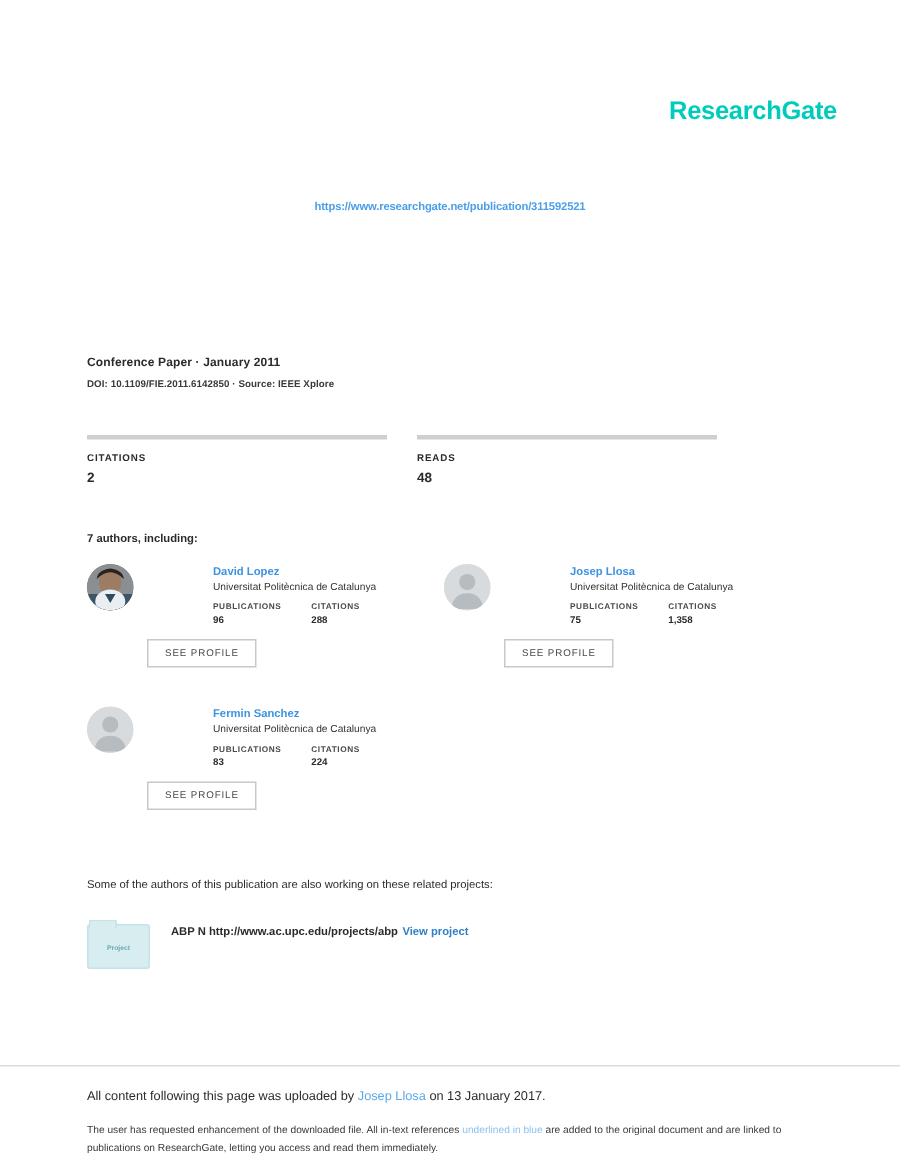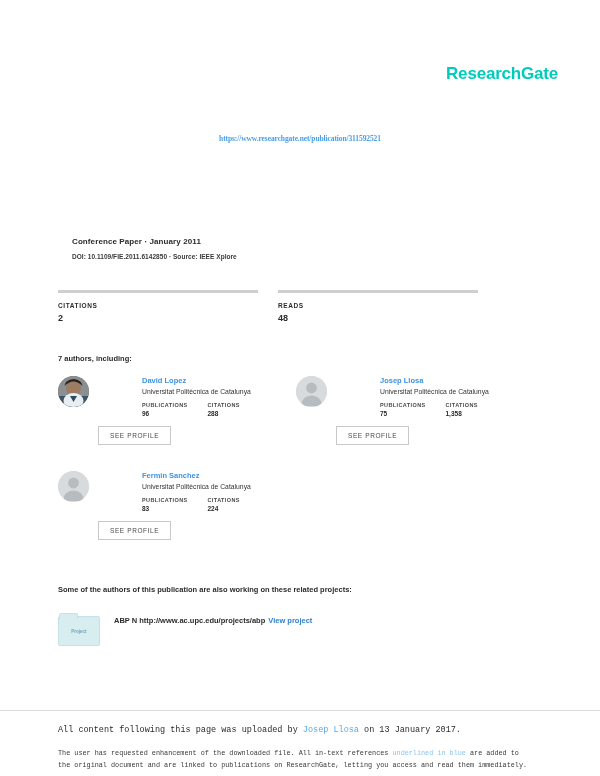--- a/index.html
+++ b/index.html
@@ -15,25 +15,25 @@
 
   
   .brand-row { position: absolute; top: 40px; right: 42px; }
   .brand {
     font-size: 17px; font-weight: bold; letter-spacing: -0.2px;
     color: #00ccbb; font-family: "Liberation Sans", sans-serif;
   }
   .url-row { position: absolute; top: 103px; left: 0; width: 600px; text-align: center; }
   .url {
     font-size: 7.5px; font-weight: bold; color: #4a9fe8;
-    letter-spacing: -0.1px; word-break: break-all; font-family: Liberation Serif, serif;
-  }
-
-  
-  .meta { position: absolute; left: 72px; top: 213px; width: 470px; }
+    letter-spacing: -0.1px; word-break: break-all;
+  }
+
+  
+  .meta { position: absolute; left: 58px; top: 213px; width: 470px; }
   .meta-line1 { font-size: 8px; font-weight: bold; color: #2b2b2b; letter-spacing: 0.1px; }
   .meta-line2 { font-size: 6.5px; font-weight: bold; color: #3a3a3a; margin-top: 7px; letter-spacing: 0.05px; }
 
   
   .stats { position: absolute; left: 58px; top: 266px; width: 470px; display: flex; }
   .stat { width: 200px; }
   .stat:nth-child(2) { margin-left: 20px; }
   .stat-rule { height: 3px; background: #cfcfcf; width: 100%; }
   .stat-label {
     margin-top: 9px; font-size: 6.5px; font-weight: bold;
@@ -81,21 +81,21 @@
     margin-top: 9px; margin-left: 40px;
     display: inline-block; border: 1px solid #c8c8c8;
     background: #fff; color: #4a4a4a;
     font-size: 6.5px; letter-spacing: 0.6px;
     padding: 5px 11px; cursor: pointer;
   }
 
   
   .proj-head {
     position: absolute; left: 58px; top: 561px;
-    font-size: 7.5px; font-weight: bold; color: #2b2b2b;
+    font-size: 7.5px; font-weight: normal; color: #2b2b2b;
   }
   .projects { position: absolute; left: 58px; top: 592px; width: 470px; }
   .project { display: flex; align-items: flex-start; height: 34px; margin-bottom: 10px; }
   .proj-icon {
     width: 42px; height: 30px; flex: 0 0 42px;
     background: #d7edf0; border: 1px solid #c4e2e7;
     border-radius: 2px; position: relative;
     display: flex; align-items: center; justify-content: center;
   }
   .proj-icon::before {
@@ -106,21 +106,21 @@
   }
   .proj-icon-label { font-size: 4.5px; color: #6aa8b2; font-weight: bold; }
   .proj-text { margin-left: 14px; font-size: 7.5px; color: #2b2b2b; font-weight: bold; }
   .proj-link { color: #2f7fc9; font-weight: bold; margin-left: 3px; }
 
   
   .footer-sep {
     position: absolute; left: 0; top: 686px; width: 600px;
     height: 1px; background: #dcdcdc;
   }
-  .footer { position: absolute; left: 58px; top: 700px; width: 470px; font-family: Liberation Mono, monospace; }
+  .footer { position: absolute; left: 58px; top: 700px; width: 470px; }
   .footer-upload { font-size: 8.5px; color: #2b2b2b; line-height: 1.5; }
   .footer-upload .lk { color: #5aa9ea; }
   .footer-note {
     margin-top: 11px; font-size: 6.8px; color: #3a3a3a; line-height: 1.75;
   }
   .footer-note .lk { color: #8cc4ef; }
 </style>
 </head>
 <body>
 

